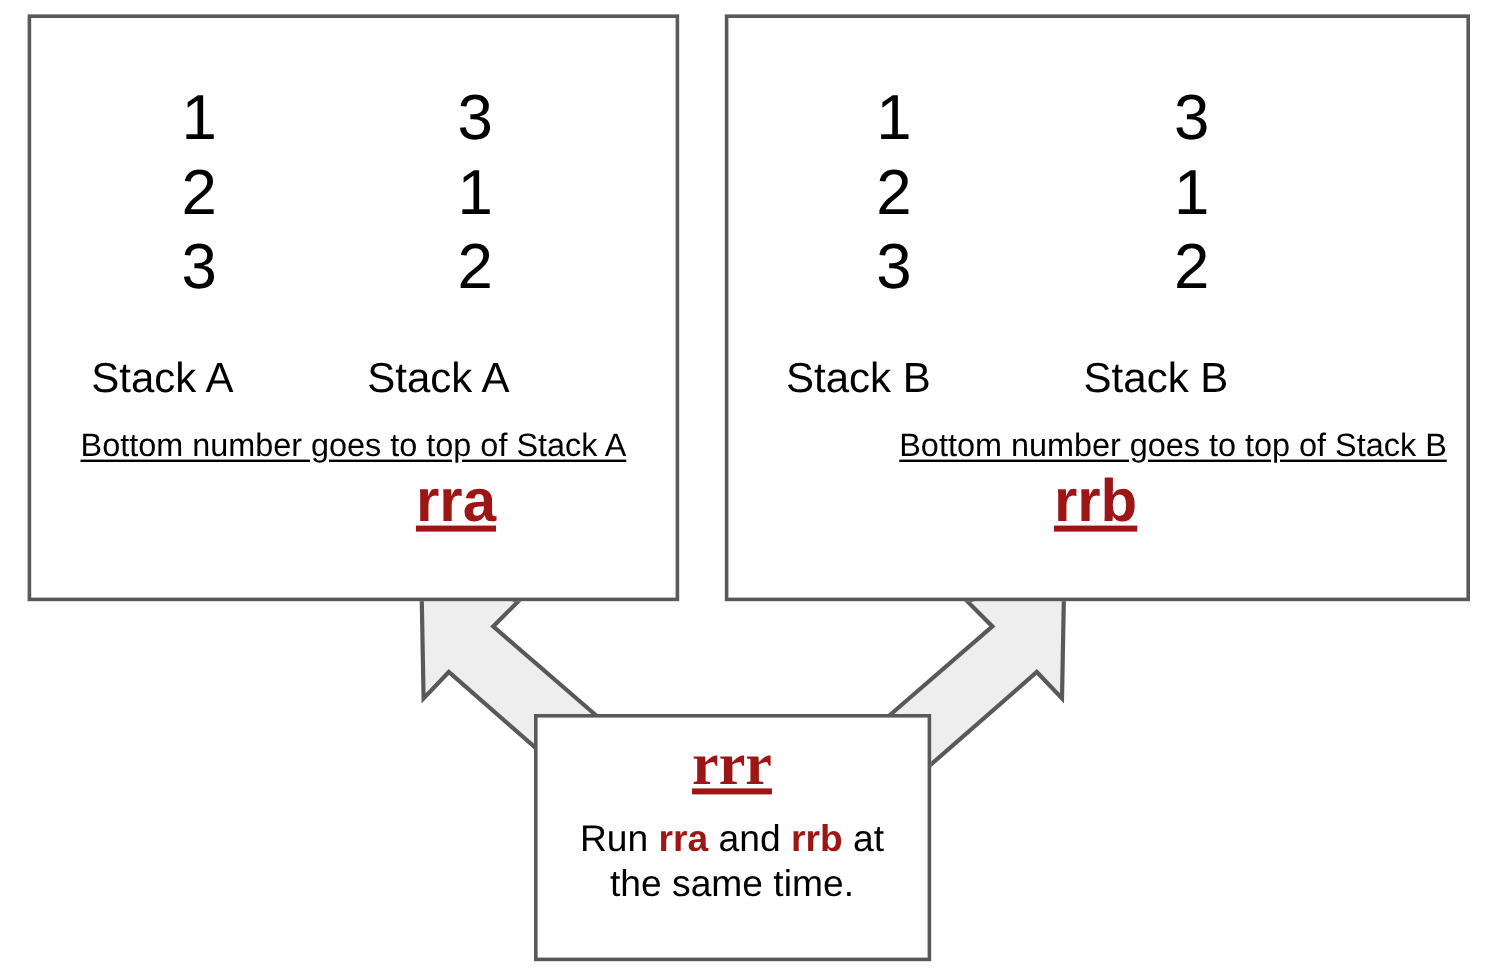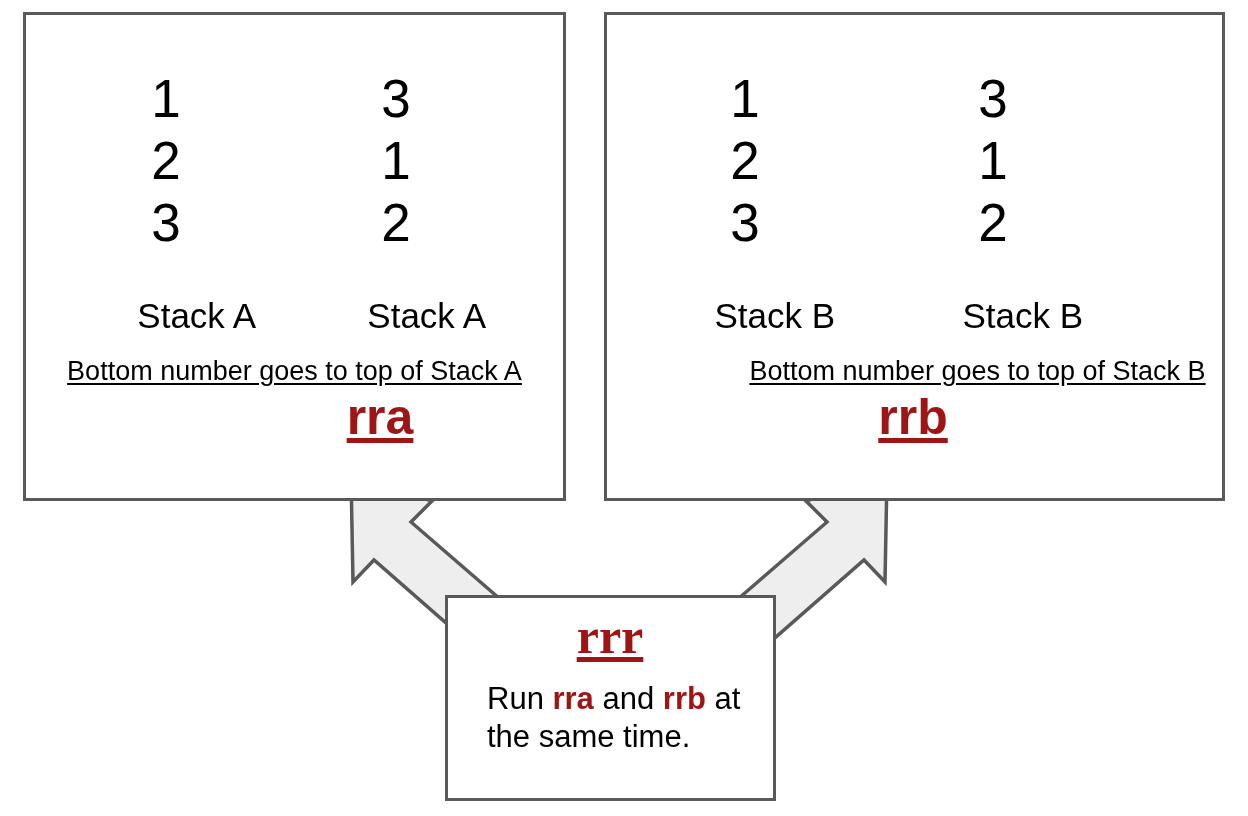--- a/index.html
+++ b/index.html
@@ -58,21 +58,21 @@
   
   #stack-a-before { left: 128px; top: 68px;  width: 76px; }
   #stack-a-after  { left: 358px; top: 68px;  width: 76px; }
   
   #stack-b-before { left: 707px; top: 68px;  width: 76px; }
   #stack-b-after  { left: 955px; top: 68px;  width: 76px; }
 
   
   .stack-caption {
     position: absolute;
-    text-align: right;
+    text-align: left;
     font-size: 35px;
     line-height: 40px;
     color: #000000;
     white-space: nowrap;
   }
   #caption-a-before { left: 76px;  top: 296px; width: 180px; }
   #caption-a-after  { left: 306px; top: 296px; width: 180px; }
   #caption-b-before { left: 655px; top: 296px; width: 180px; }
   #caption-b-after  { left: 903px; top: 296px; width: 180px; }
 
@@ -102,27 +102,27 @@
     text-underline-offset: 4px;
     white-space: nowrap;
   }
   #op-rra { left: 180px; top: 389px; width: 400px; }
   #op-rrb { left: 713px; top: 389px; width: 400px; }
   #op-rrr { left: 447px; top: 608px; width: 326px; font-family: Liberation Serif, serif; }
 
   
   #rrr-body {
     position: absolute;
-    left: 487px;
+    left: 460px;
     top: 680px;
     width: 300px;
     font-size: 31px;
     line-height: 38px;
     color: #000000;
-    text-align: left;
+    text-align: center;
   }
   #rrr-body .kw { color: #9e1515; font-weight: bold; }
 
   
   .art {
     position: absolute;
     left: 0;
     top: 0;
     width: 1248px;
     height: 816px;

